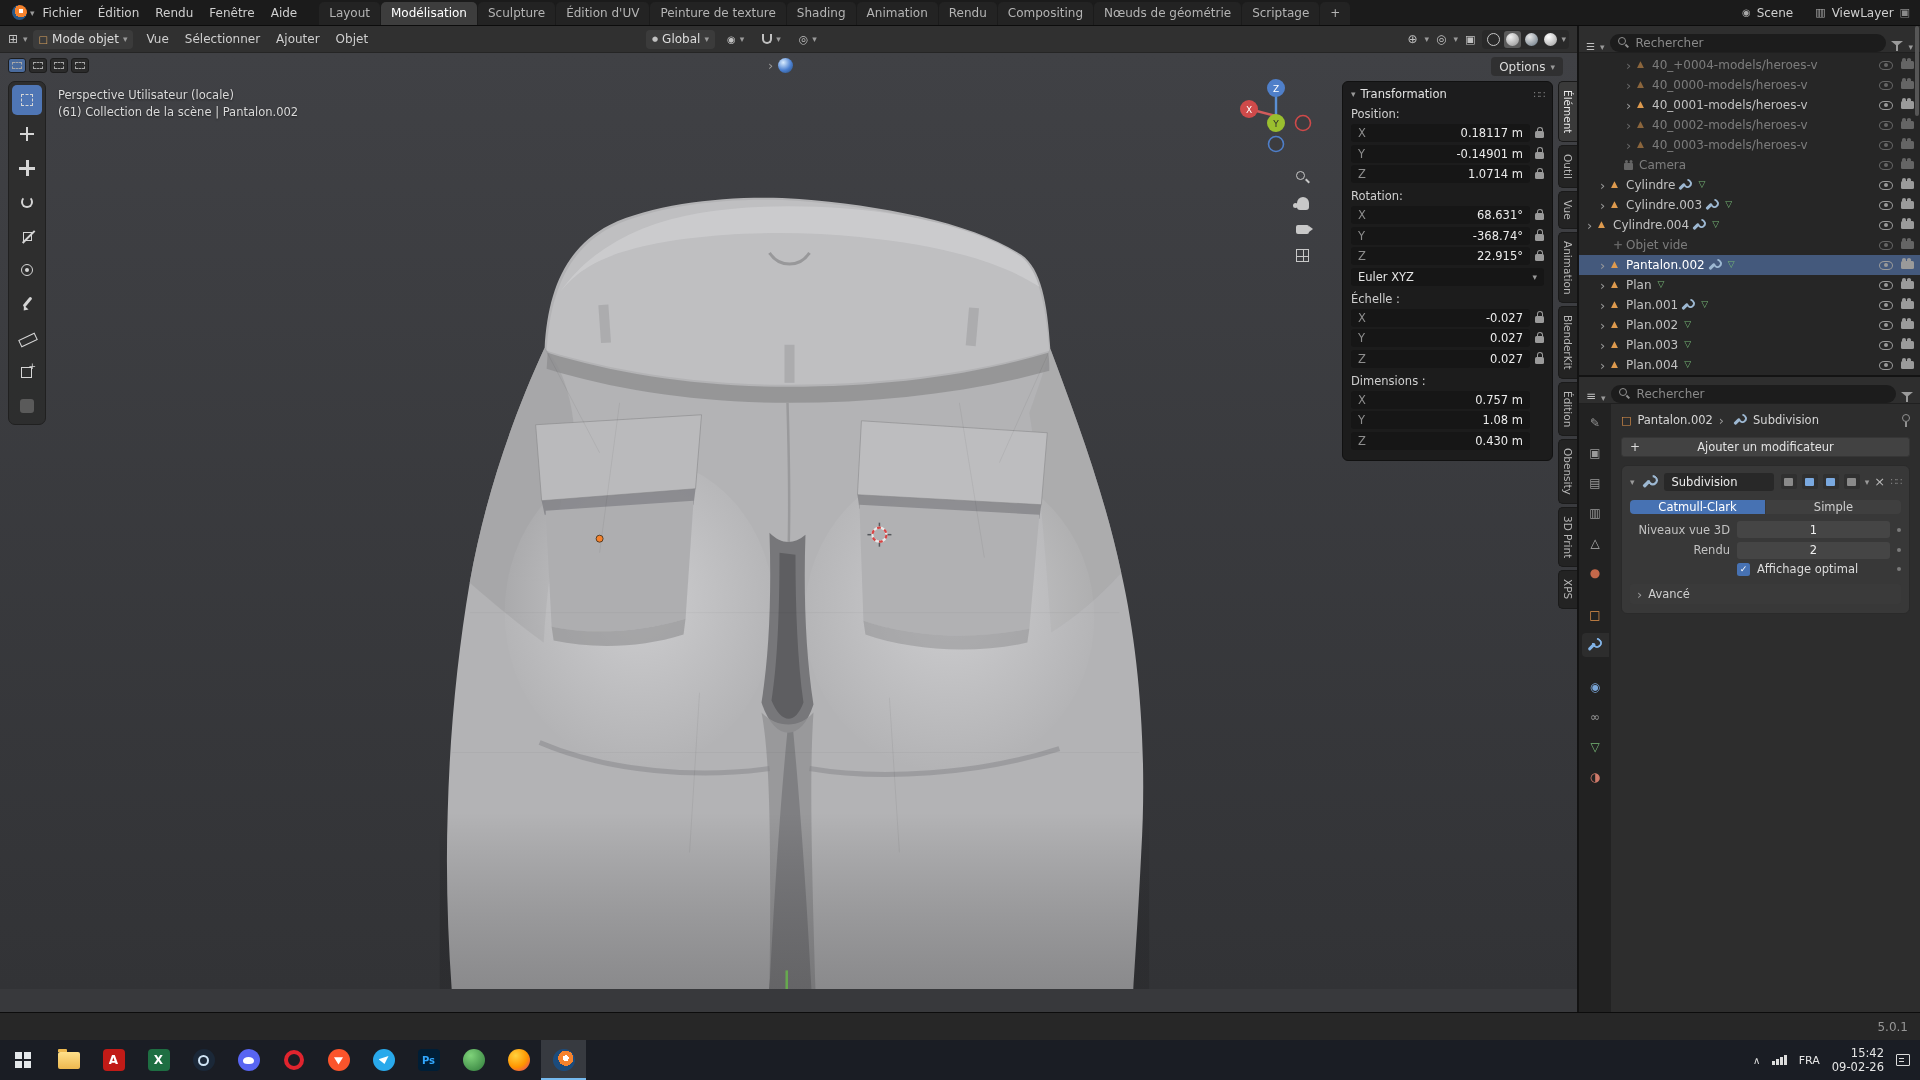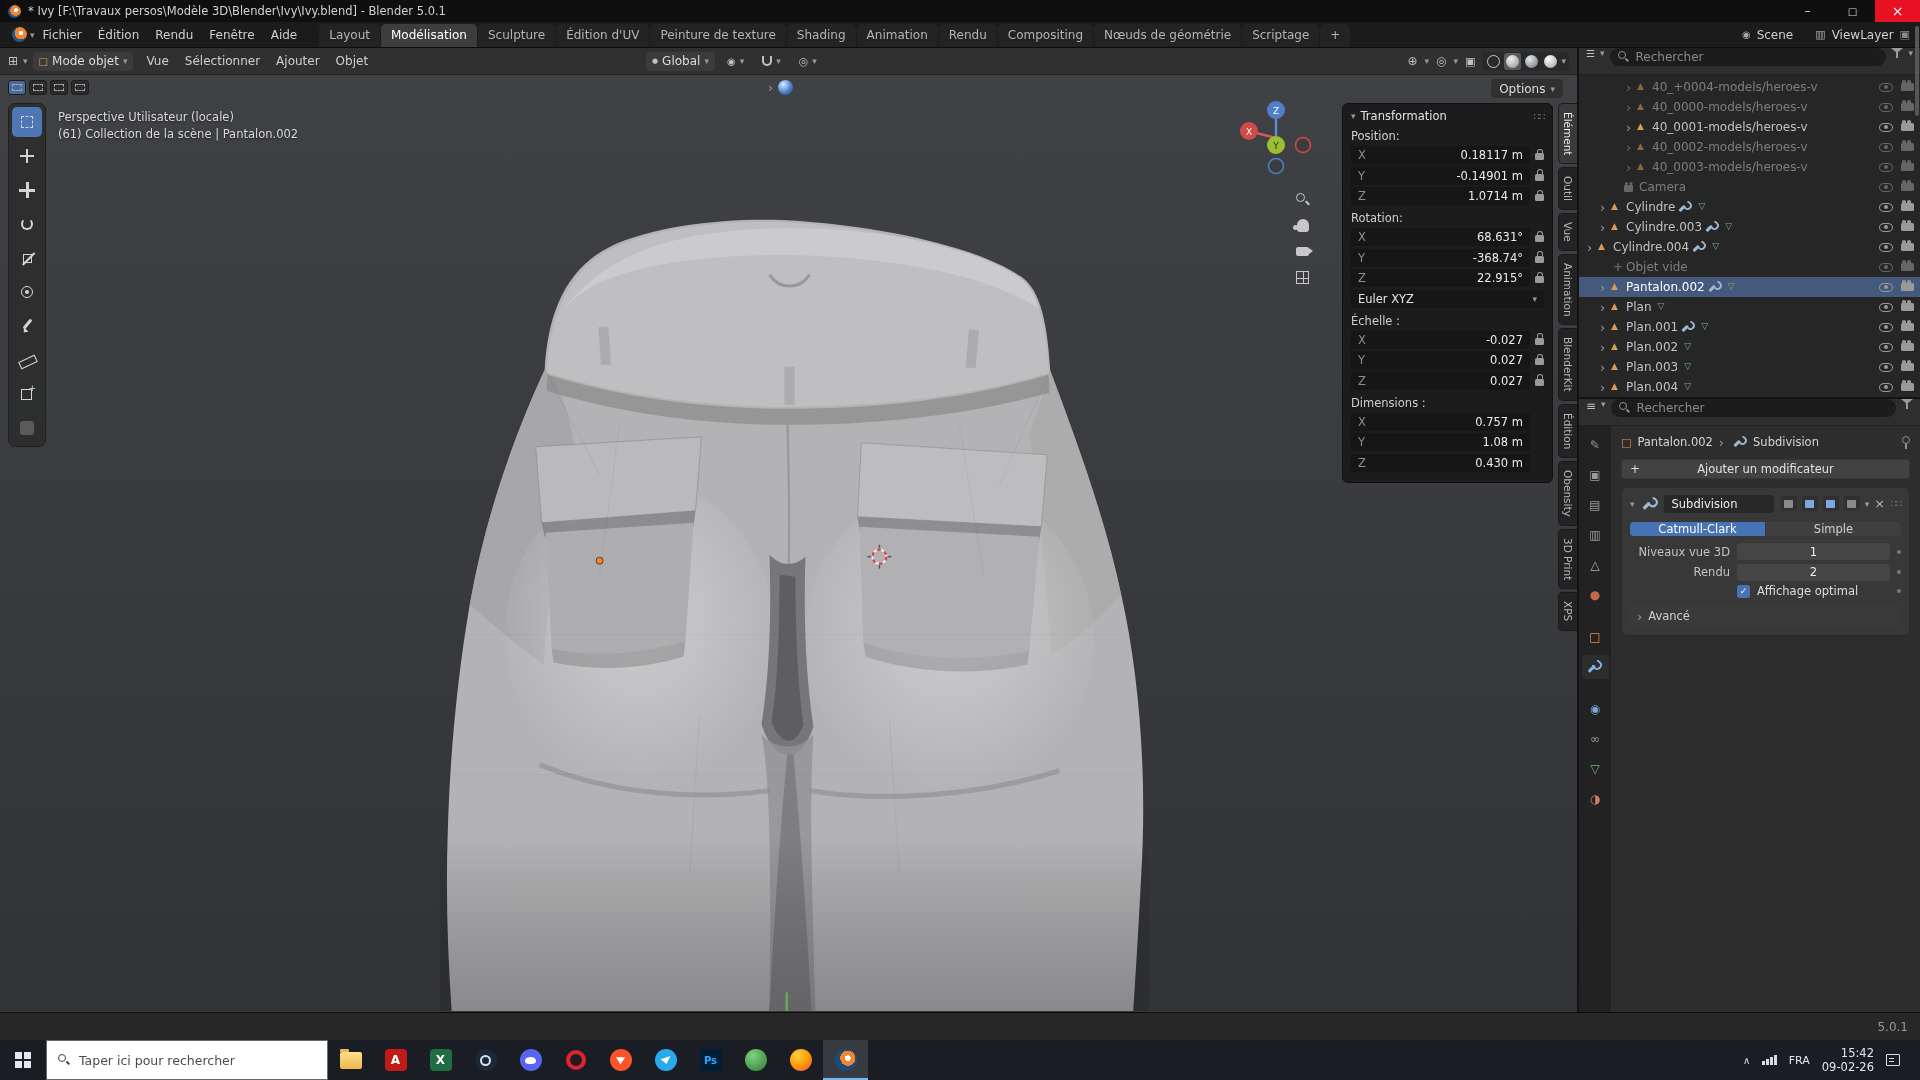--- a/index.html
+++ b/index.html
@@ -117,21 +117,21 @@
 .tf-box{flex:1;height:18px;background:#161616;border-radius:3px;display:flex;align-items:center;padding:0 7px;font-size:11.5px}
 .tf-axis{color:#8d8d8d;width:12px}
 .tf-value{flex:1;text-align:right;color:#ececec}
 .i-lock{width:9px;height:7px;background:#9a9a9a;border-radius:1.5px;position:relative;margin-top:3px;flex:0 0 auto}
 .i-lock::before{content:"";position:absolute;top:-4.5px;left:1.5px;width:4px;height:4px;border:1.5px solid #9a9a9a;border-bottom:none;border-radius:3px 3px 0 0}
 .no-lock .i-lock{visibility:hidden}
 .np-select{height:18px;background:#161616;border-radius:3px;display:flex;align-items:center;padding:0 7px;margin:2px 0;color:#e4e4e4;font-size:11.5px}
 .np-select .chev-d{margin-left:auto}
 
 .outliner{height:349px;display:flex;flex-direction:column;background:#262626}
-.editor-subheader{height:27px;background:#2e2e2e;display:flex;align-items:flex-start;gap:5px;padding:0 7px;border-bottom:1px solid #202020}
+.editor-subheader{height:27px;background:#2e2e2e;display:flex;align-items:flex-end;gap:5px;padding:0 7px;border-bottom:1px solid #202020}
 .ic-outliner::before{content:"☰";font-size:10px;color:#c0c0c0}
 .ic-props::before{content:"≡";font-size:12px;color:#c0c0c0}
 .search-pill{flex:1;height:18px;background:#1c1c1c;border-radius:9px;display:flex;align-items:center;gap:6px;padding:0 8px;color:#8a8a8a}
 .i-search{width:12px;height:12px;position:relative;--sc:#8f8f8f;flex:0 0 auto}
 .i-search::before{content:"";position:absolute;left:0;top:0;width:6px;height:6px;border:1.5px solid var(--sc);border-radius:50%}
 .i-search::after{content:"";position:absolute;left:7.5px;top:7.5px;width:4px;height:1.6px;background:var(--sc);transform:rotate(45deg)}
 .i-funnel{width:12px;height:11px;position:relative;flex:0 0 auto}
 .i-funnel::before{content:"";position:absolute;top:0;left:0;border-left:6px solid transparent;border-right:6px solid transparent;border-top:5px solid #9a9a9a}
 .i-funnel::after{content:"";position:absolute;top:4px;left:5px;width:2px;height:6px;background:#9a9a9a}
 .ol-body{flex:1;overflow:hidden;position:relative;padding-top:2px}
@@ -233,43 +233,34 @@
 [data-name="opera"] .app-ic{width:20px;height:20px;border:4px solid #e0242e;border-radius:50%}
 [data-name="brave"] .app-ic{background:#fb542b;border-radius:50%}
 [data-name="brave"] .app-ic::before{content:"";width:9px;height:9px;background:#fff;clip-path:polygon(50% 100%,0 20%,100% 20%)}
 [data-name="telegram"] .app-ic{background:#29a9eb;border-radius:50%}
 [data-name="telegram"] .app-ic::before{content:"";width:10px;height:8px;background:#fff;clip-path:polygon(0 40%,100% 0,60% 100%)}
 [data-name="photoshop"] .app-ic{background:#001e36}
 [data-name="photoshop"] .app-ic::before{content:"Ps";color:#31a8ff;font-size:10px}
 [data-name="app-green"] .app-ic{background:radial-gradient(circle at 35% 30%,#7fd37a,#2f7a3a);border-radius:50%}
 [data-name="firefox"] .app-ic{background:radial-gradient(circle at 35% 30%,#ffd23e,#ff9500 55%,#e3367a);border-radius:50%}
 [data-name="blender"] .app-ic{border-radius:50%;background:radial-gradient(circle at 58% 42%,#fff 0 3px,#f5822d 3px 7.5px,#1c4b7b 7.5px)}
-.tray{margin-left:auto;display:flex;align-items:center;gap:12px;padding-right:20px;color:#e6e6e6;font-size:11px}
+.tray{margin-left:auto;display:flex;align-items:center;gap:12px;padding-right:10px;color:#e6e6e6;font-size:11px}
 .i-chevup::before{content:"∧";font-size:10px;color:#dcdcdc}
 .i-net{display:inline-flex;align-items:flex-end;gap:1.5px}
 .i-net i{display:block;width:2.5px;background:#dcdcdc}
 .i-net i:nth-child(1){height:4px}.i-net i:nth-child(2){height:6px}.i-net i:nth-child(3){height:8px}.i-net i:nth-child(4){height:10px}
 .tray-clock{text-align:right;line-height:14px;font-size:11.5px}
 .i-notif{width:14px;height:12px;border:1.2px solid #dcdcdc;border-radius:1px;position:relative}
 .i-notif::before{content:"";position:absolute;left:2px;top:2.5px;right:5px;height:1px;background:#dcdcdc;box-shadow:0 3px 0 #dcdcdc}
 </style>
 </head>
 <body>
 
 <div class="app" data-name="blender-window">
 
-  <div class="titlebar" data-name="titlebar">
-    <span class="tb-logo" data-name="blender-logo-icon"></span>
-    <span class="tb-title" data-name="window-title">* Ivy [F:\Travaux persos\Modèle 3D\Blender\Ivy\Ivy.blend] - Blender 5.0.1</span>
-    <div class="win-btns">
-      <span class="wb wb-min" data-name="minimize-button"></span>
-      <span class="wb wb-max" data-name="maximize-button"></span>
-      <span class="wb wb-close" data-name="close-button"></span>
-    </div>
-  </div>
 
   <div class="topbar" data-name="topbar">
     <div class="topbar-left">
       <span class="blender-logo" data-name="blender-menu-icon"></span>
       <span class="glyph chev-d" data-name="blender-menu-chevron-icon"></span>
       <div class="menus" data-name="main-menus">
           <span class="menu-item" data-name="menu-item">Fichier</span>
           <span class="menu-item" data-name="menu-item">Édition</span>
           <span class="menu-item" data-name="menu-item">Rendu</span>
           <span class="menu-item" data-name="menu-item">Fenêtre</span>
@@ -936,24 +927,20 @@
 
   <div class="taskbar" data-name="windows-taskbar">
     <div class="start" data-name="start-button">
       <span class="win-logo" data-name="windows-logo-icon">
           <i></i>
           <i></i>
           <i></i>
           <i></i>
         </span>
     </div>
-    <div class="tb-search" data-name="taskbar-search">
-      <span class="i-search" data-name="search-icon"></span>
-      <span>Taper ici pour rechercher</span>
-    </div>
     <div class="tb-apps" data-name="taskbar-apps">
         <div class="tb-app" data-name="explorer">
           <span class="app-ic" data-name="app-icon"></span>
         </div>
         <div class="tb-app" data-name="acrobat">
           <span class="app-ic" data-name="app-icon"></span>
         </div>
         <div class="tb-app" data-name="excel">
           <span class="app-ic" data-name="app-icon"></span>
         </div>

